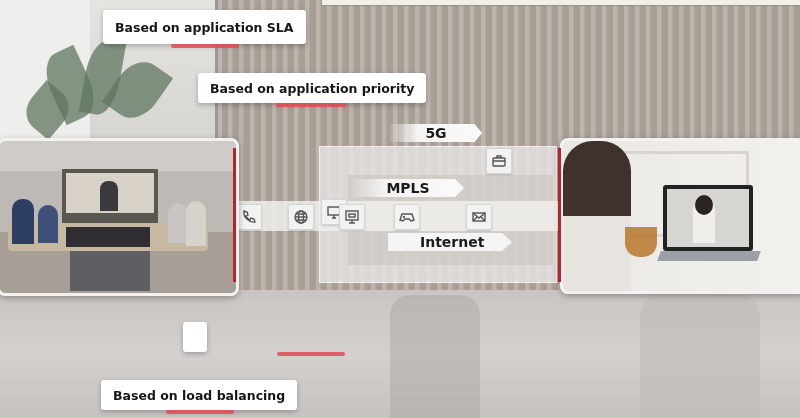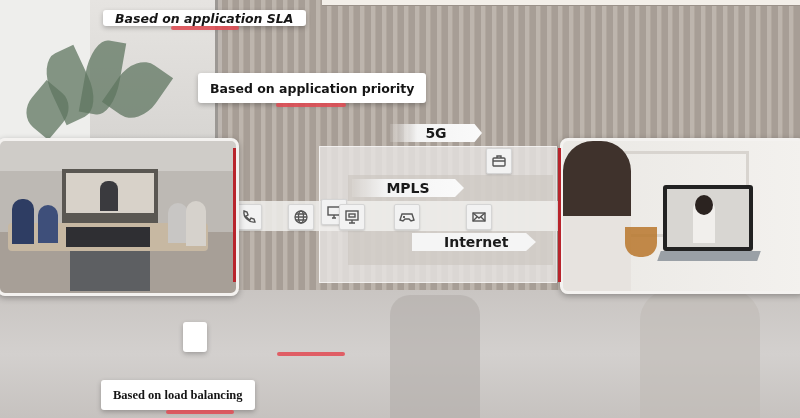--- a/index.html
+++ b/index.html
@@ -58,21 +58,21 @@
 <div class="net-panel"></div>
 <div class="net-inner"></div>
 <div class="pipe"></div>
 
 <div class="tag" style="left:390px;top:124px;width:92px;justify-content:center;">
   <span>5G</span>
 </div>
 <div class="tag" style="left:352px;top:179px;width:112px;">
   <span>MPLS</span>
 </div>
-<div class="tag internet" style="left:412px;top:233px;width:92px;padding-left:32px;">
+<div class="tag internet" style="left:388px;top:233px;width:92px;padding-left:32px;">
   <span>Internet</span>
 </div>
 
 <div class="icon-tile" style="left:486px;top:148px;">
   <svg viewBox="0 0 16 16" fill="none" stroke="#555" stroke-width="1.4">
       <rect x="2" y="5" width="12" height="8" rx="1"></rect>
       <path d="M6 5V3h4v2M2 8h12"></path>
     </svg>
 </div>
 <div class="icon-tile" style="left:236px;top:204px;">
@@ -135,27 +135,27 @@
   <div style="position:absolute;left:100px;top:44px;width:90px;height:66px;background:#222;border-radius:3px;">
     <div style="position:absolute;left:4px;top:4px;width:82px;height:58px;background:#d8d6d2;"></div>
     <div style="position:absolute;left:30px;top:14px;width:22px;height:44px;background:#f1efec;border-radius:11px 11px 0 0;"></div>
     <div style="position:absolute;left:32px;top:10px;width:18px;height:20px;background:#2b2320;border-radius:50%;"></div>
   </div>
   <div style="position:absolute;left:96px;top:110px;width:100px;height:10px;background:#9aa0a6;transform:skewX(-20deg);"></div>
   <div style="position:absolute;left:62px;top:86px;width:32px;height:30px;background:#b9772c;border-radius:0 0 14px 14px;opacity:.85;"></div>
 </div>
 <div class="photo-edge" style="left:558px;top:148px;height:134px;"></div>
 
-<div class="label-card" style="left:103px;top:10px;height:16px;font-style:italic;">
+<div class="label-card" style="left:103px;top:10px;height:34px;">
   <span>Based on application SLA</span>
   <div class="bar" style="left:68px;width:68px;"></div>
 </div>
 <div class="label-card" style="left:198px;top:73px;height:30px;">
   <span>Based on application priority</span>
   <div class="bar" style="left:78px;width:70px;"></div>
 </div>
 <div class="label-card" style="left:183px;top:322px;height:30px;">
   <div class="bar" style="left:94px;width:68px;"></div>
 </div>
-<div class="label-card" style="left:101px;top:380px;height:30px;font-family:Liberation Serif, serif;">
+<div class="label-card" style="left:101px;top:380px;height:30px;">
   <span>Based on load balancing</span>
   <div class="bar" style="left:65px;width:68px;"></div>
 </div>
 
 </body></html>

